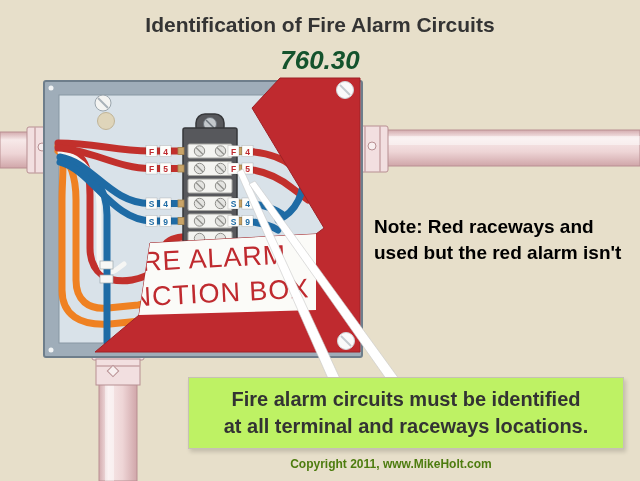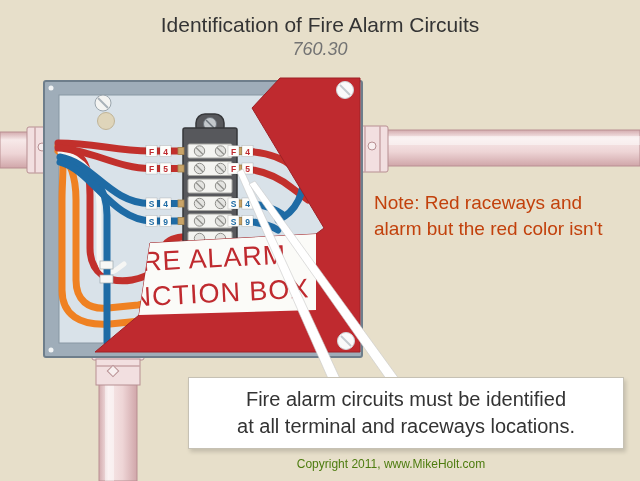--- a/index.html
+++ b/index.html
@@ -1,27 +1,27 @@
 <!DOCTYPE html>
 <html><head>
 <meta charset="utf-8">
 <style>
   html,body{margin:0;padding:0;background:#d8d2c0;}
   #stage{
     position:relative;width:640px;height:481px;overflow:hidden;
     background:#e7dfca;font-family:"Liberation Sans",sans-serif;
   }
   #art{position:absolute;left:0;top:0;z-index:1;}
-  .txt{position:absolute;z-index:2;color:#333;}
+  .txt{position:absolute;z-index:2;color:#333;font-weight:bold;}
   #title-block{left:0;top:13px;width:640px;text-align:center;}
   #title-line1{font-size:21px;color:#343434;}
-  #title-line2{font-size:18px;font-style:italic;color:#737373;margin-top:2px;}
-  #note-block{left:374px;top:190px;width:262px;font-size:19px;line-height:26px;color:#c2410c;}
+  #title-line2{font-size:26px;font-style:italic;color:#14532d;margin-top:8px;}
+  #note-block{left:374px;top:214px;width:262px;font-size:19px;line-height:26px;color:#000000;}
   #callout-box{
-    left:188px;top:377px;width:436px;height:72px;background:#ffffff;
+    left:188px;top:377px;width:436px;height:72px;background:#bef264;
     border:1px solid #c6c1b4;box-shadow:2px 3px 4px rgba(0,0,0,0.15);
     text-align:center;font-size:20px;line-height:27px;color:#333;
     padding-top:8px;box-sizing:border-box;
   }
   #copyright-line{left:136px;top:457px;width:510px;text-align:center;font-size:12px;color:#4d7c0f;}
   svg text{font-family:"Liberation Sans",sans-serif;}
   .tagtxt{font-size:8.5px;font-weight:bold;}
   .labeltxt{font-size:27px;letter-spacing:1px;fill:#bf2a2f;}
 </style>
 </head>
@@ -233,21 +233,21 @@
   </g>
 </svg>
 
   <div class="txt" id="title-block">
     <div id="title-line1">Identification of Fire Alarm Circuits</div>
     <div id="title-line2">760.30</div>
   </div>
 
   <div class="txt" id="note-block">
     <div>Note: Red raceways and</div>
-    <div>alarm but the red color isn't</div>
+    <div>used but the red alarm isn't</div>
   </div>
 
   <div class="txt" id="callout-box">
     <div>Fire alarm circuits must be identified</div>
     <div>at all terminal and raceways locations.</div>
   </div>
 
   <div class="txt" id="copyright-line">Copyright 2011, www.MikeHolt.com</div>
 
 </div>

